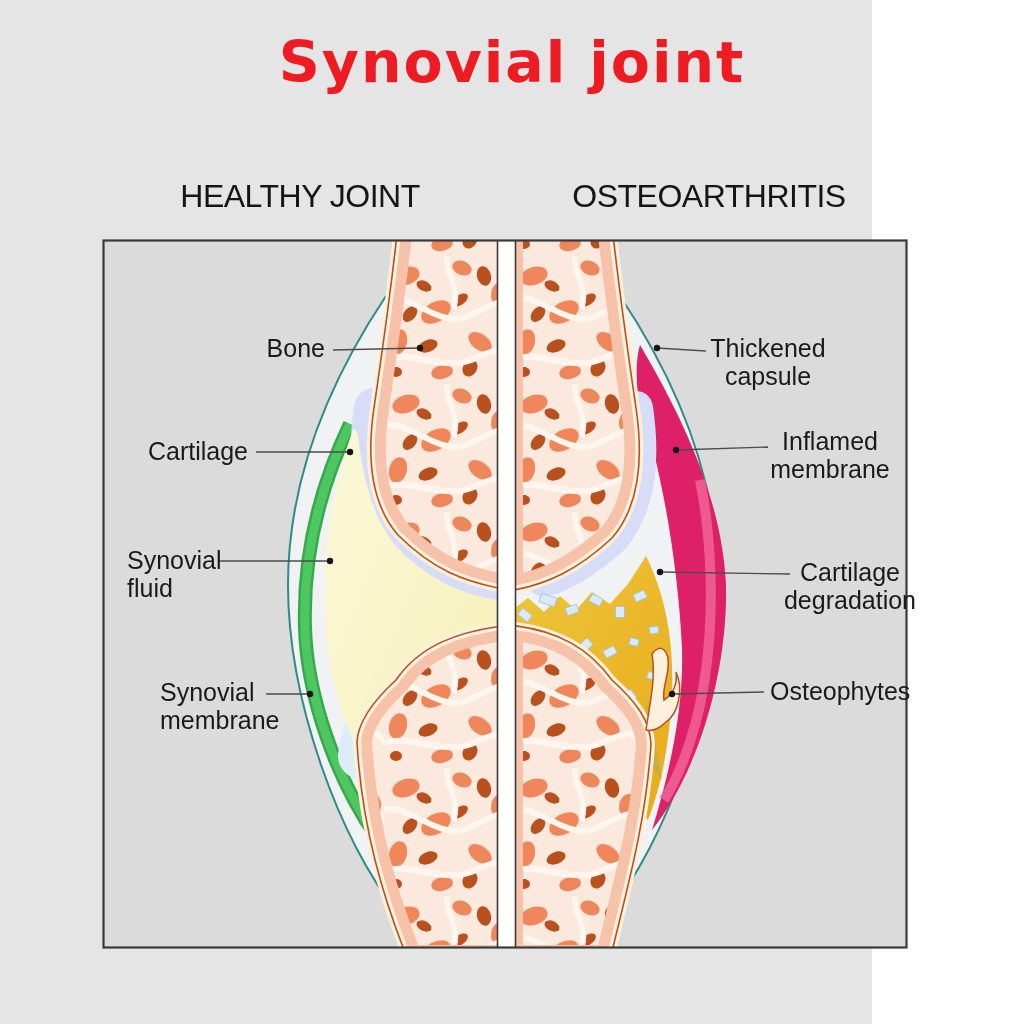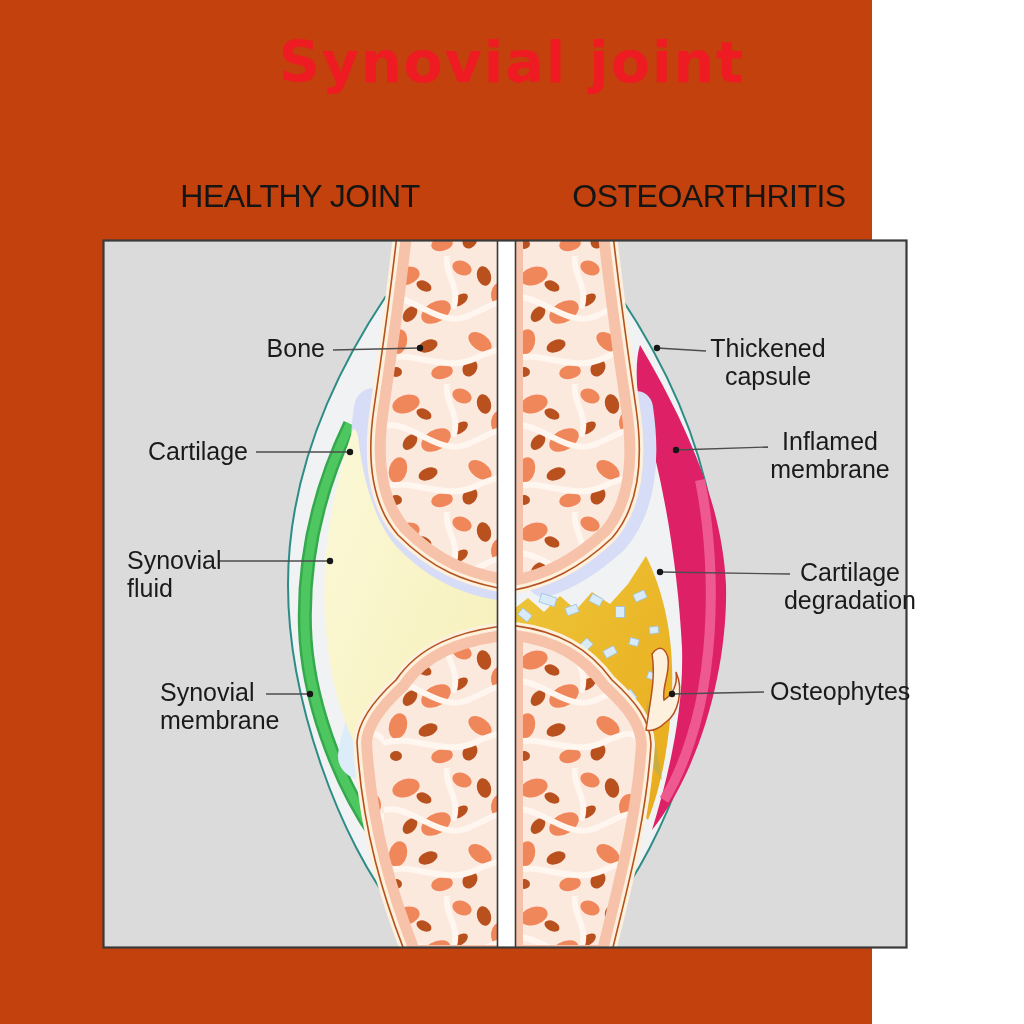--- a/index.html
+++ b/index.html
@@ -1,16 +1,16 @@
 <!DOCTYPE html>
 <html style="--title_red: #ee1b22; --label_dark: #1a1a1a; --panel_gray: #dbdbdb; --frame_border: #3a3a3a; --capsule_white: #f0f2f4; --capsule_teal: #2c8c86; --membrane_green: #4ec761; --membrane_green_dark: #35a94d; --fluid_yellow: #f6efb4; --fluid_yellow_light: #fbf8d8; --cartilage_lavender: #d7dcf7; --cartilage_blue: #dcecf9; --bone_cortical: #f6c3aa; --bone_cream: #fdf0dc; --bone_outline: #b5521f; --spongy_bg: #fce9de; --spongy_mid: #f0875a; --spongy_dark: #b9511f; --inflamed_pink: #de2066; --inflamed_light: #ef5f95; --oa_fluid_amber: #e8ab1c; --oa_fluid_amber_light: #eec63a; --fragment_blue: #d9ebf8; --olive_debris: #c2ae45;"><head>
 <meta charset="utf-8">
 <style>
   html,body{margin:0;padding:0;background:#ffffff;}
-  .page{width:872px;height:1024px;position:relative;background:#c2410c;}
+  .page{width:872px;height:1024px;position:relative;background:#e5e5e5;}
   svg{display:block;}
   .ttl{font-family:"DejaVu Sans",sans-serif;font-weight:bold;font-size:57px;letter-spacing:2px;fill:var(--title_red,#ee1b22);}
   .hdr{font-family:"Liberation Sans",sans-serif;font-size:32px;letter-spacing:-0.5px;fill:#151515;}
   .lbl{font-family:"Liberation Sans",sans-serif;font-size:25px;fill:var(--label_dark,#1a1a1a);}
   .lead{stroke:#4d4d4d;stroke-width:1.3;fill:none;}
   .dot{fill:#161616;}
   .frame{fill:none;stroke:var(--frame_border,#3a3a3a);stroke-width:2.2;}
   .divline{stroke:var(--frame_border,#3a3a3a);stroke-width:1.6;}
 </style>
 </head>

